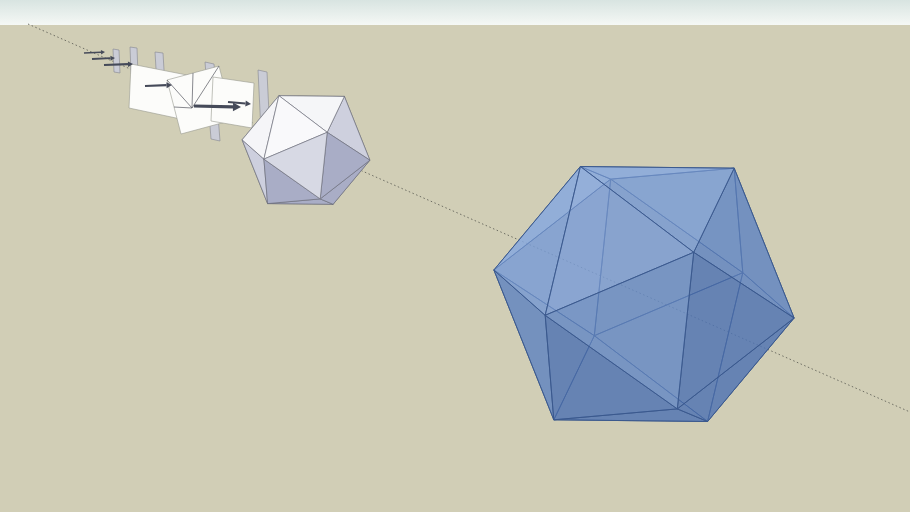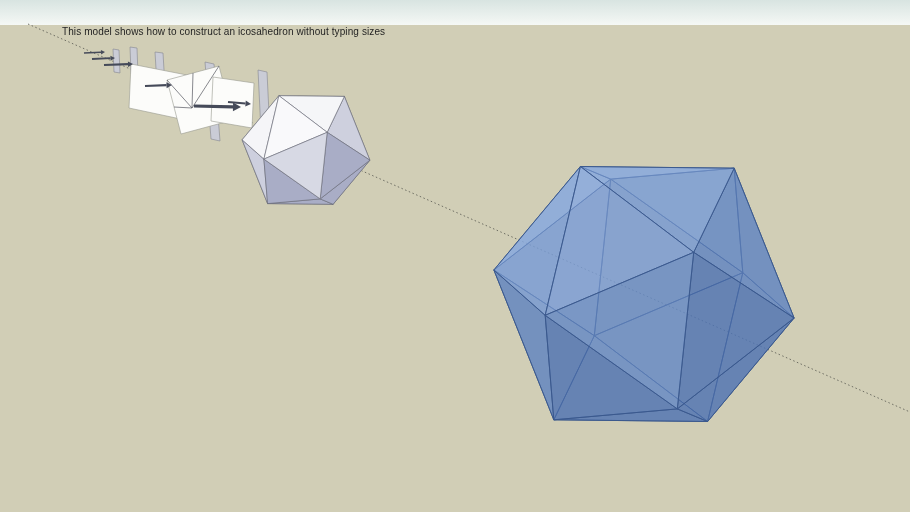--- a/index.html
+++ b/index.html
@@ -110,14 +110,13 @@
         <polygon points="580.4,166.5 545.2,315.3 693.7,252.3" fill="rgb(138,171,226)" fill-opacity="0.58" stroke="#3a588c" stroke-width="1" stroke-opacity="0.9" stroke-linejoin="round"></polygon>
         <polygon points="693.7,252.3 545.2,315.3 677.3,408.9" fill="rgb(111,146,205)" fill-opacity="0.58" stroke="#3a588c" stroke-width="1" stroke-opacity="0.9" stroke-linejoin="round"></polygon>
       </g>
   <defs>
         <linearGradient id="skyGrad" x1="0" y1="0" x2="0" y2="1">
           <stop offset="0%" stop-color="#d8e4e1"></stop>
           <stop offset="100%" stop-color="#f5f8f5"></stop>
         </linearGradient>
       </defs>
     </svg>
-  <div class="annotation" style="color: rgb(31, 31, 31);">This model shows how to construct an icosahedron without typing sizes</div>
 </div>
 
 </body></html>

